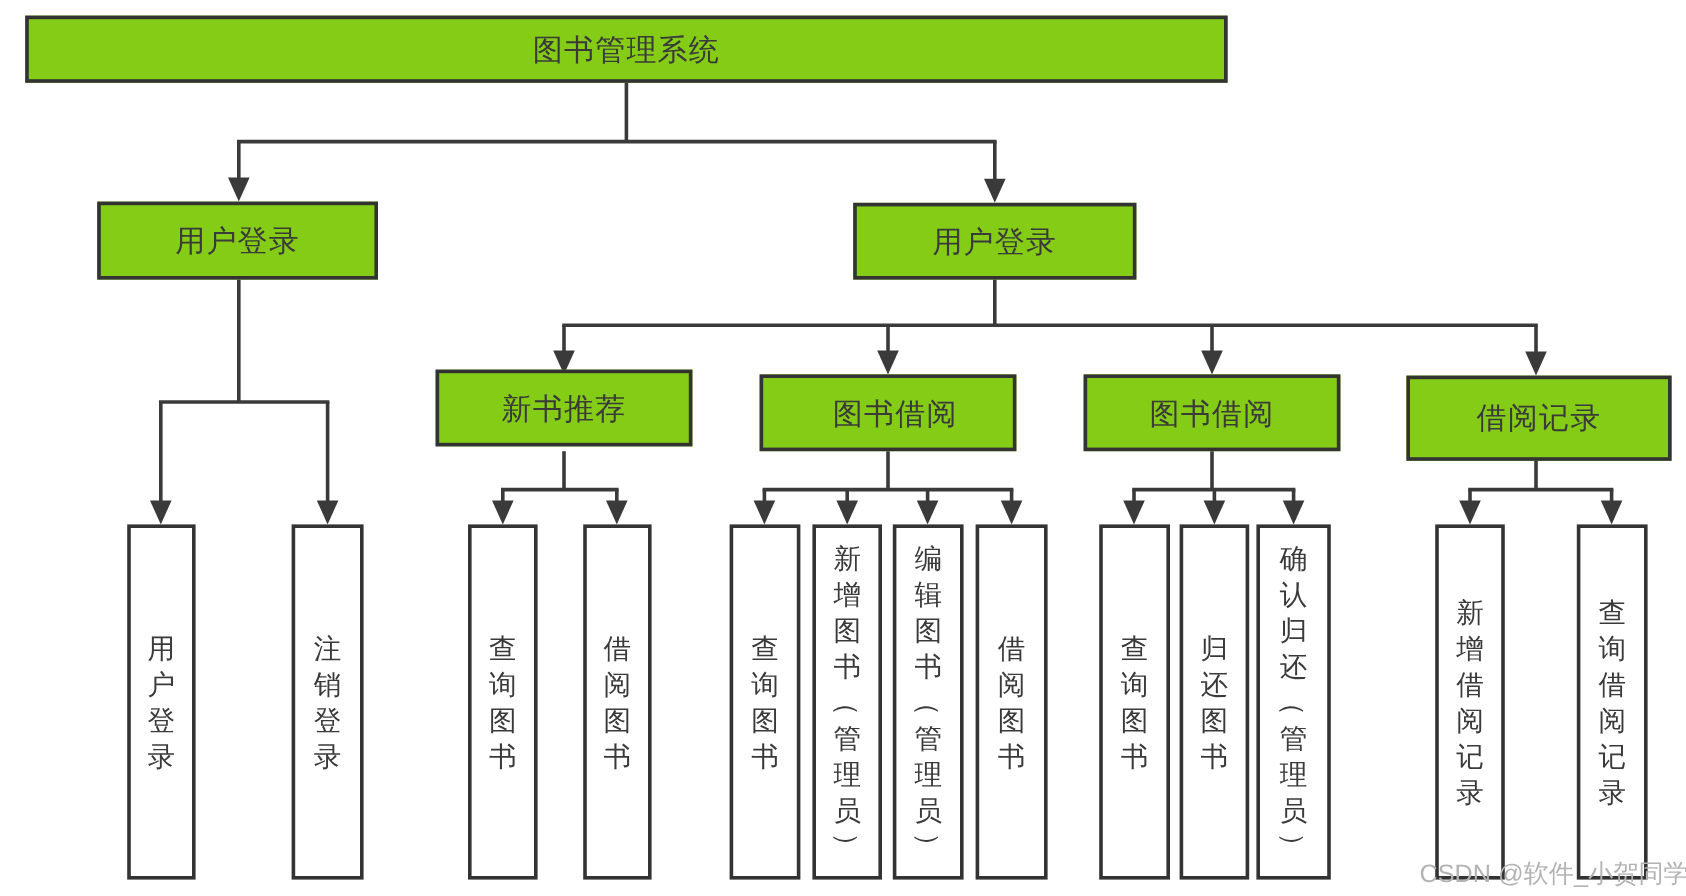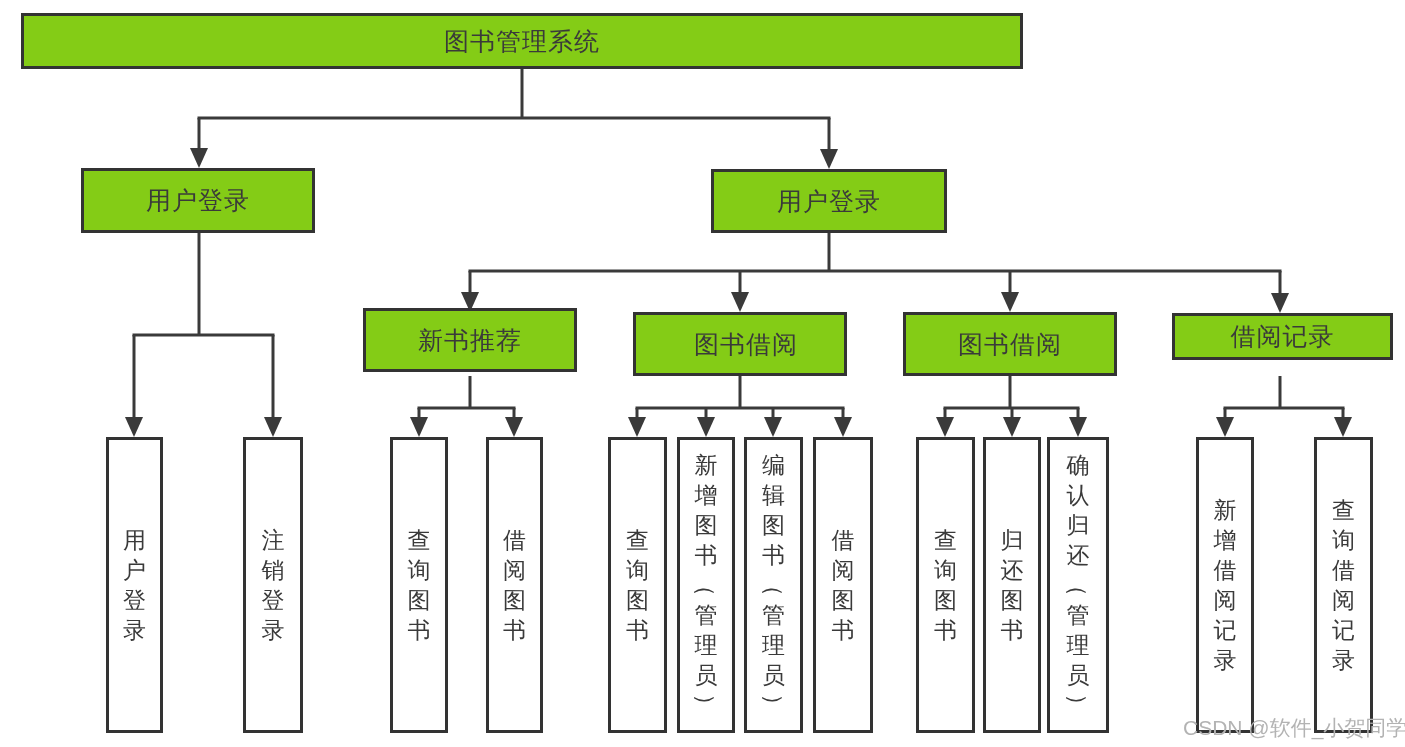--- a/index.html
+++ b/index.html
@@ -90,21 +90,21 @@
   </svg>
 
   <div class="node" style="left:21px;top:13px;width:1002px;height:56px;">图书管理系统</div>
 
   <div class="node" style="left:81px;top:168px;width:234px;height:65px;">用户登录</div>
   <div class="node" style="left:711px;top:169px;width:236px;height:64px;">用户登录</div>
 
   <div class="node" style="left:363px;top:308px;width:214px;height:64px;">新书推荐</div>
   <div class="node" style="left:633px;top:312px;width:214px;height:64px;padding-left:12px;">图书借阅</div>
   <div class="node" style="left:903px;top:312px;width:214px;height:64px;">图书借阅</div>
-  <div class="node" style="left:1172px;top:313px;width:221px;height:47px;">借阅记录</div>
+  <div class="node" style="left:1172px;top:313px;width:221px;height:71px;">借阅记录</div>
 
   <div class="leaf" style="left:106px;top:437px;width:57px;height:296px;">
       <span class="vchar">用</span>
       <span class="vchar">户</span>
       <span class="vchar">登</span>
       <span class="vchar">录</span>
     </div>
   <div class="leaf" style="left:243px;top:437px;width:60px;height:296px;">
       <span class="vchar">注</span>
       <span class="vchar">销</span>

